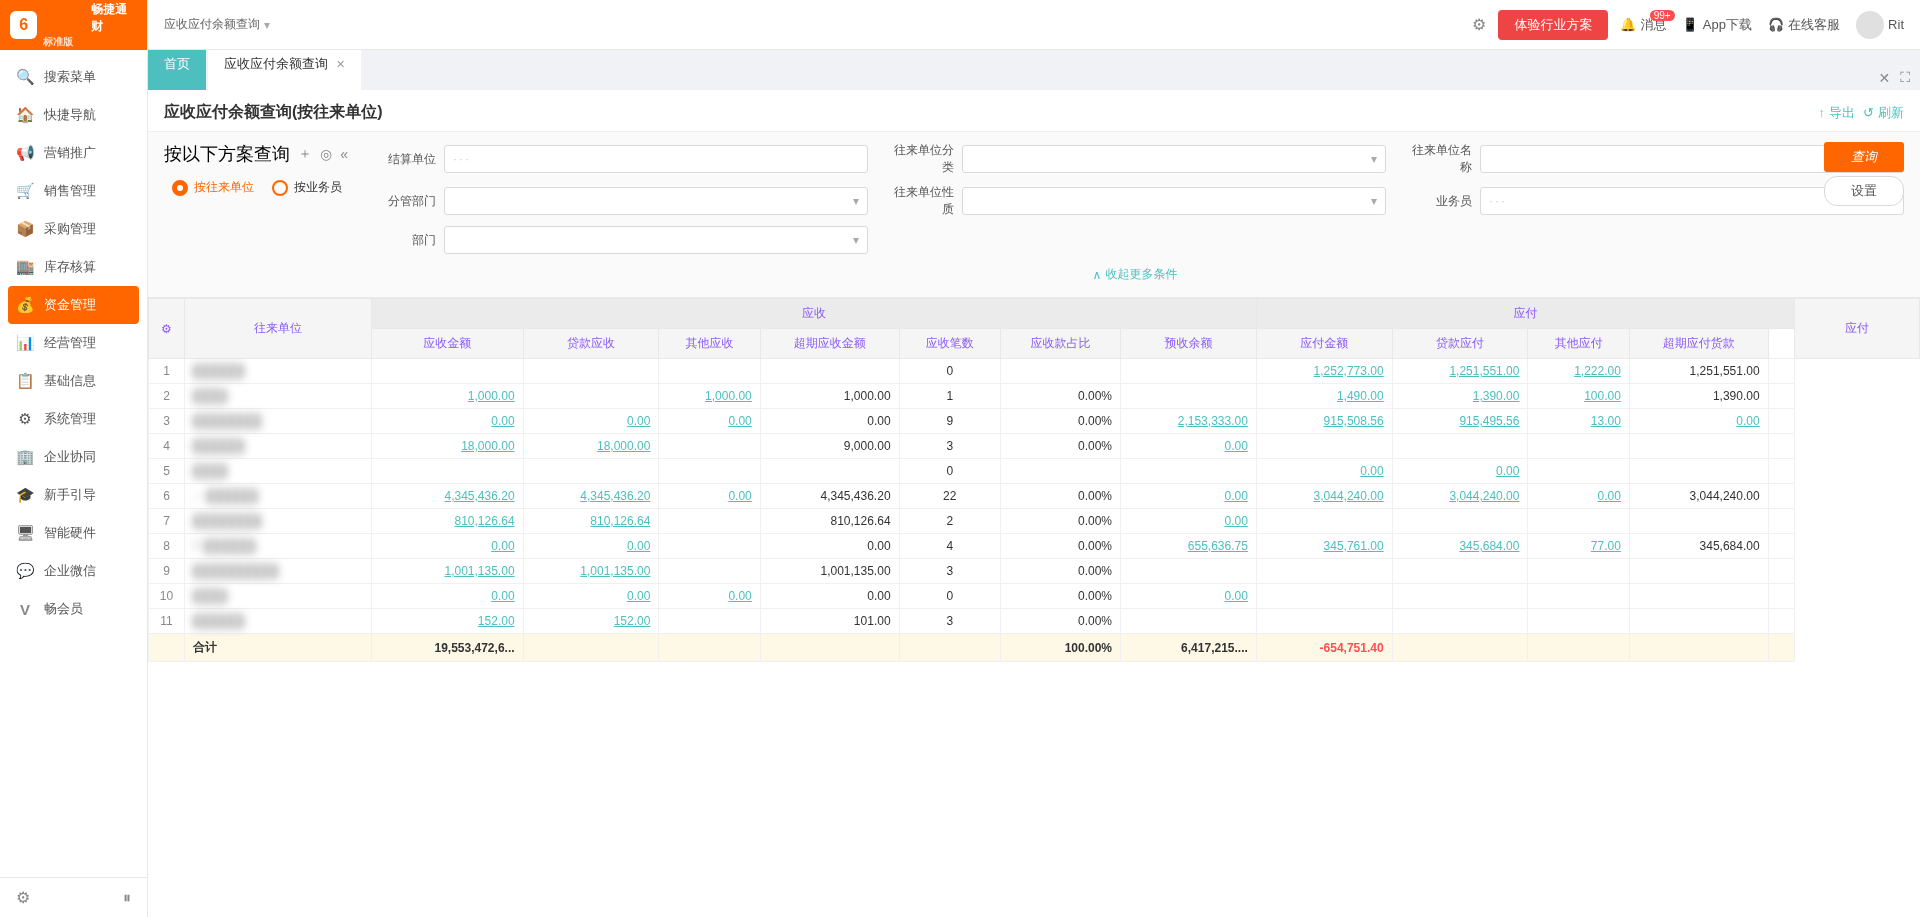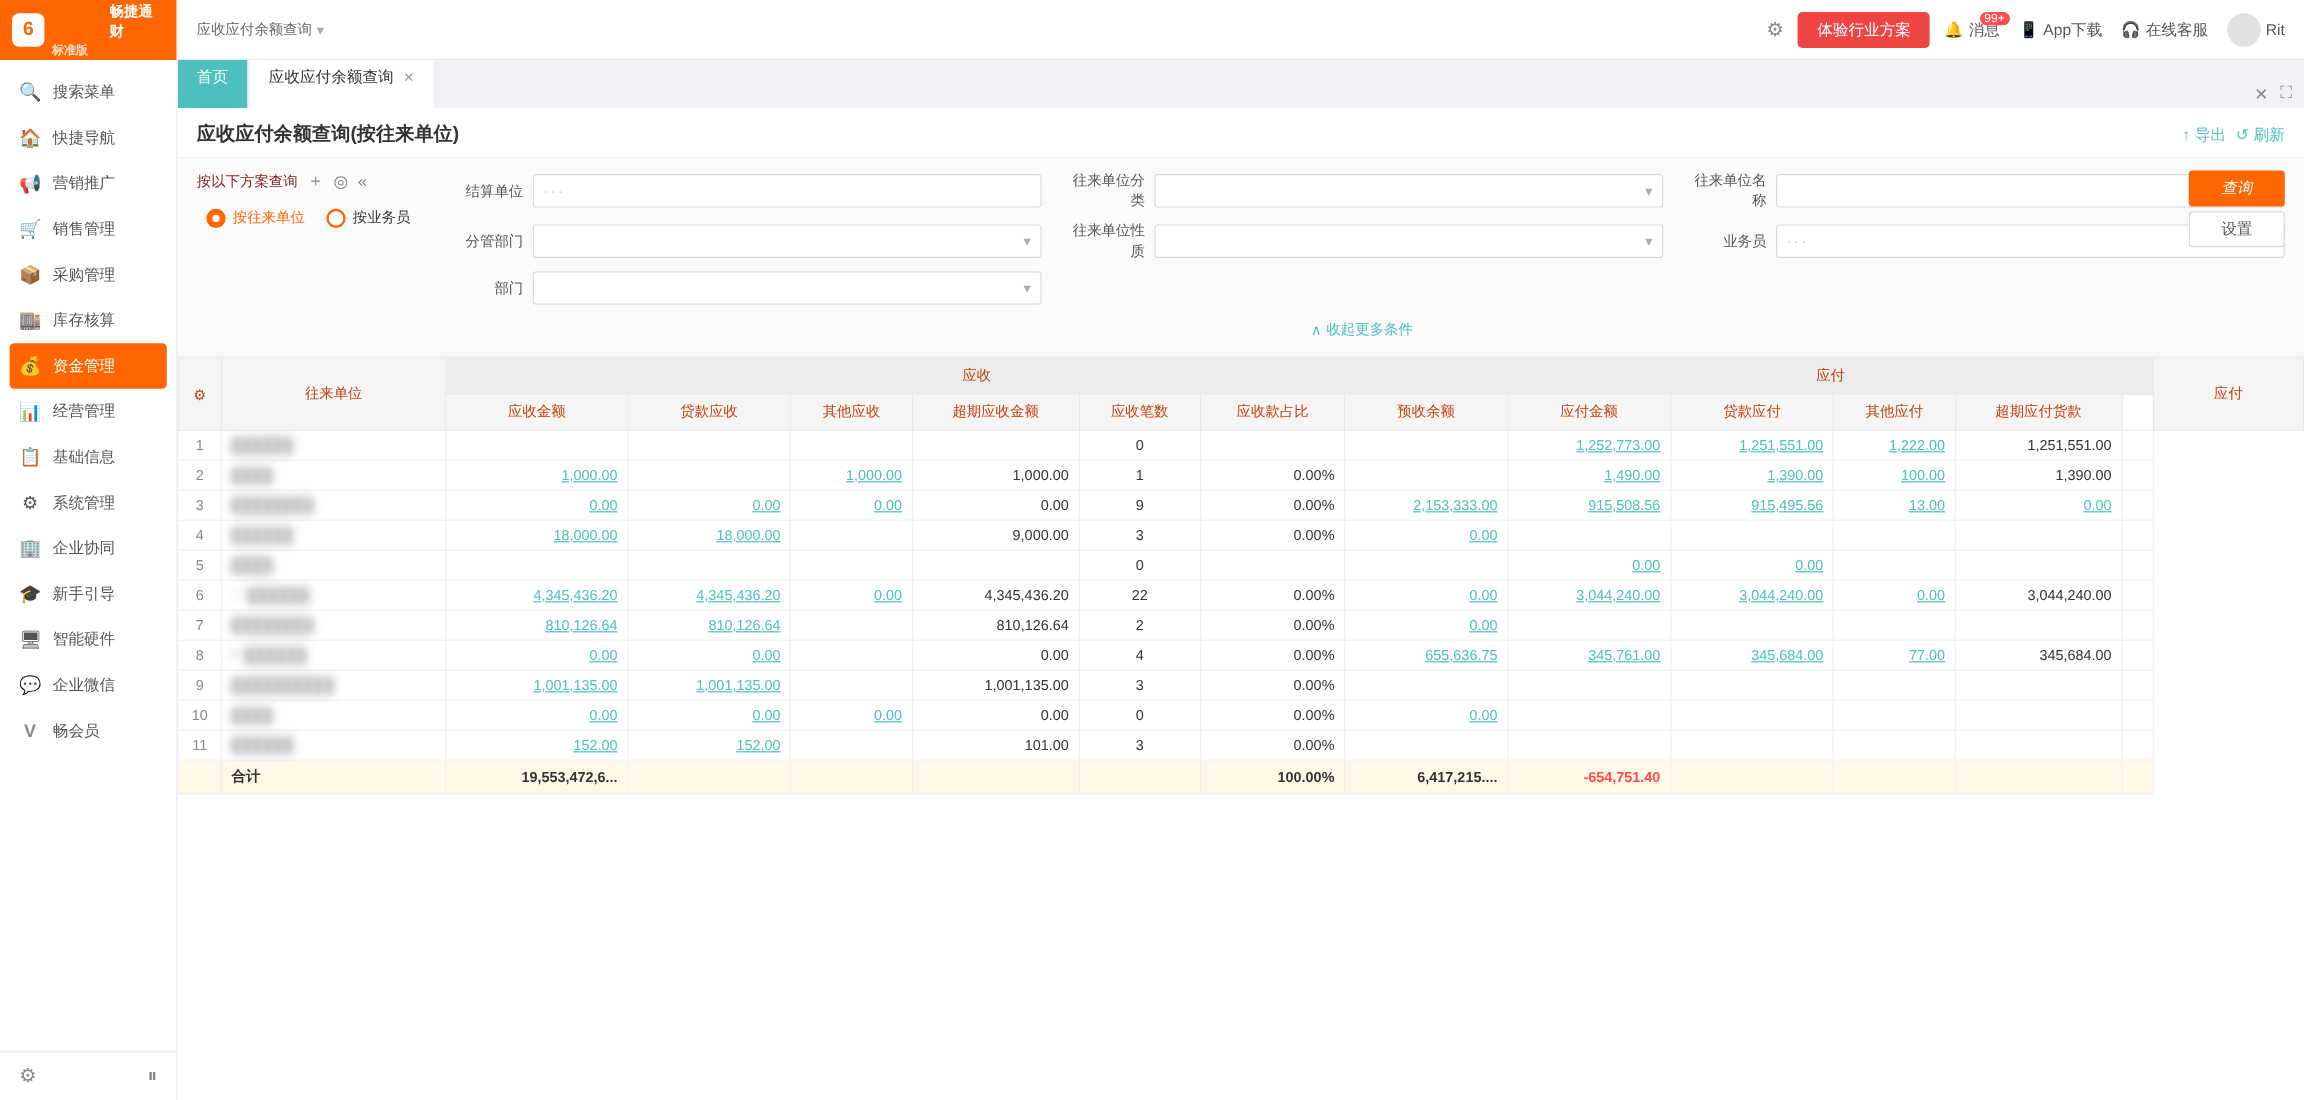--- a/index.html
+++ b/index.html
@@ -79,21 +79,21 @@
     }
     .page-title { font-size: 16px; font-weight: bold; color: #333; }
     .page-actions { display: flex; gap: 8px; }
     .page-action-btn { display: flex; align-items: center; gap: 4px; color: #4dbfbf; font-size: 13px; cursor: pointer; }
 
     
     .search-panel {
       background: #fafafa; border-bottom: 1px solid #e8e8e8; padding: 10px 16px;
     }
     .search-top { display: flex; align-items: center; gap: 8px; margin-bottom: 10px; }
-    .search-label { font-size: 12px; color: #7f1d1d; }
+    .search-label { font-size: 18px; color: #000000; }
     .search-top-icon { font-size: 14px; cursor: pointer; color: #888; }
     .search-options { display: flex; flex-direction: row; gap: 2px; }
     .search-option { display: flex; align-items: center; gap: 6px; padding: 3px 8px; font-size: 12px; cursor: pointer; }
     .search-option.selected { color: #ff6600; }
     .search-option-circle {
       width: 16px; height: 16px; border-radius: 50%; border: 2px solid #ff6600;
       display: flex; align-items: center; justify-content: center;
     }
     .search-option-circle.filled { background: #ff6600; }
     .search-option-circle-inner { width: 6px; height: 6px; border-radius: 50%; background: #fff; }
@@ -107,39 +107,39 @@
     .collapse-btn {
       display: flex; align-items: center; gap: 4px; justify-content: center;
       color: #4dbfbf; font-size: 12px; cursor: pointer; padding: 4px 0;
     }
 
     
     .table-wrapper { flex: 1; overflow: auto; }
     .data-table { width: 100%; border-collapse: collapse; font-size: 12px; }
     .data-table th {
       background: #f5f5f5; border: 1px solid #e8e8e8; padding: 6px 8px;
-      text-align: center; color: #c2410c; font-weight: normal; white-space: nowrap; position: sticky; top: 0; z-index: 10; margin-top: 36px;
+      text-align: center; color: #8b5cf6; font-weight: normal; white-space: nowrap; position: sticky; top: 0; z-index: 10; margin-top: 36px;
     }
     .data-table th.group-header { background: #ebebeb; }
     .data-table td {
       border: 1px solid #f0f0f0; padding: 5px 8px; text-align: right; color: #333; white-space: nowrap;
     }
     .data-table td.text-left { text-align: left; }
     .data-table td.link { color: #4dbfbf; text-decoration: underline; cursor: pointer; }
     .data-table tr.total-row td { background: #fef9e7; font-weight: bold; }
     .data-table td.index { text-align: center; color: #888; }
     .data-table td.blurred { color: transparent; text-shadow: 0 0 6px #aaa; user-select: none; }
 
     
     .query-btn {
       background: #ff6600; color: #fff; border: none; border-radius: 3px;
       padding: 6px 20px; font-size: 13px; cursor: pointer; display: block; width: 80px; margin-bottom: 4px; font-style: italic;
     }
     .set-btn {
-      background: #fff; color: #555; border: 1px solid #d9d9d9; border-radius: 3px;
+      background: #fff; color: #555; border: 1px solid #d9d9d9; border-radius: 13px;
       padding: 5px 20px; font-size: 13px; cursor: pointer; display: block; width: 80px;
     }
     .btn-group { position: absolute; right: 16px; top: 10px; }
   </style>
 </head>
 <body>
 
 <div class="sidebar">
   <div class="sidebar-logo">
     <div class="sidebar-logo-icon">

